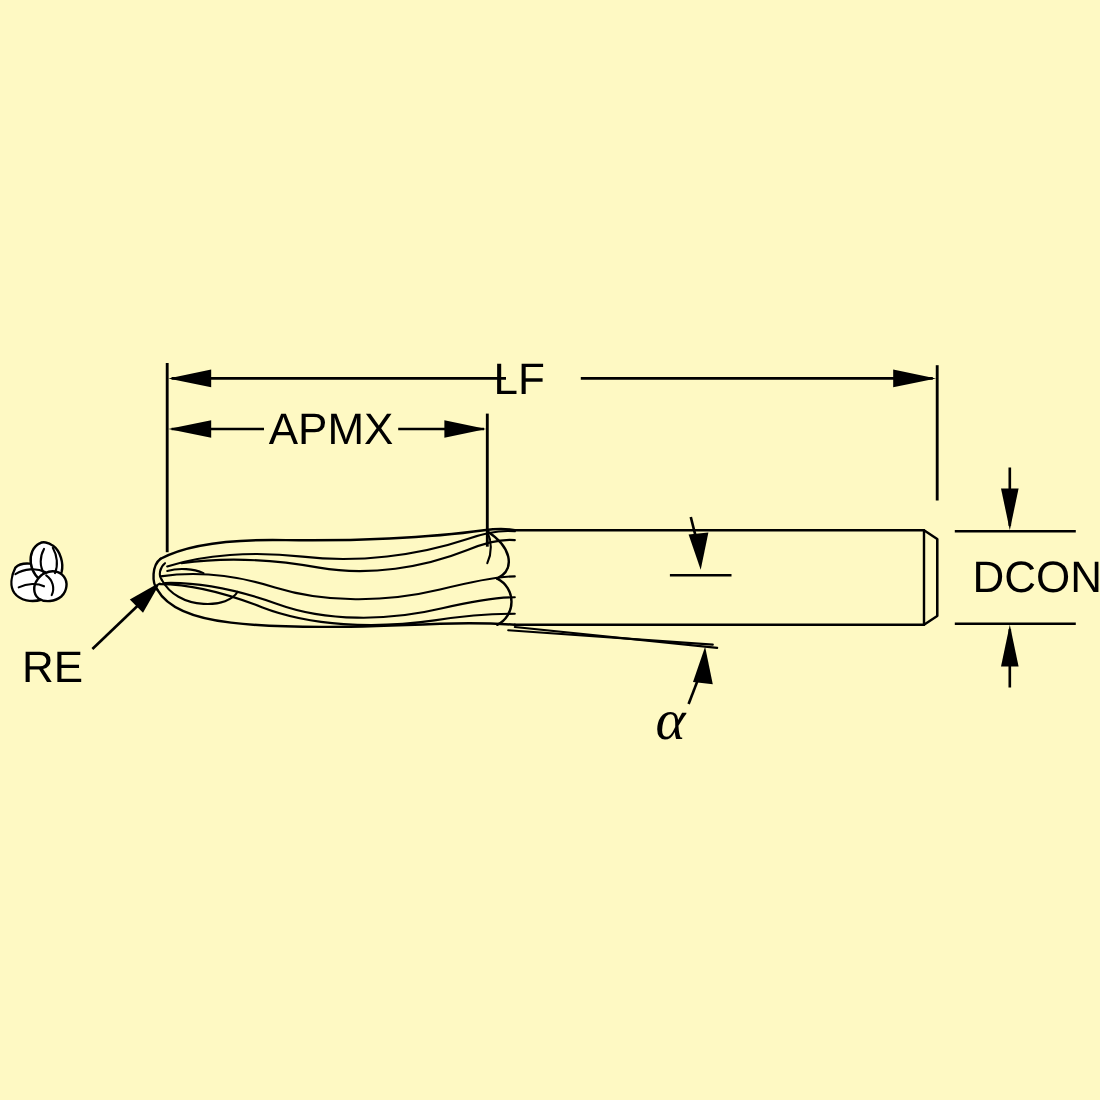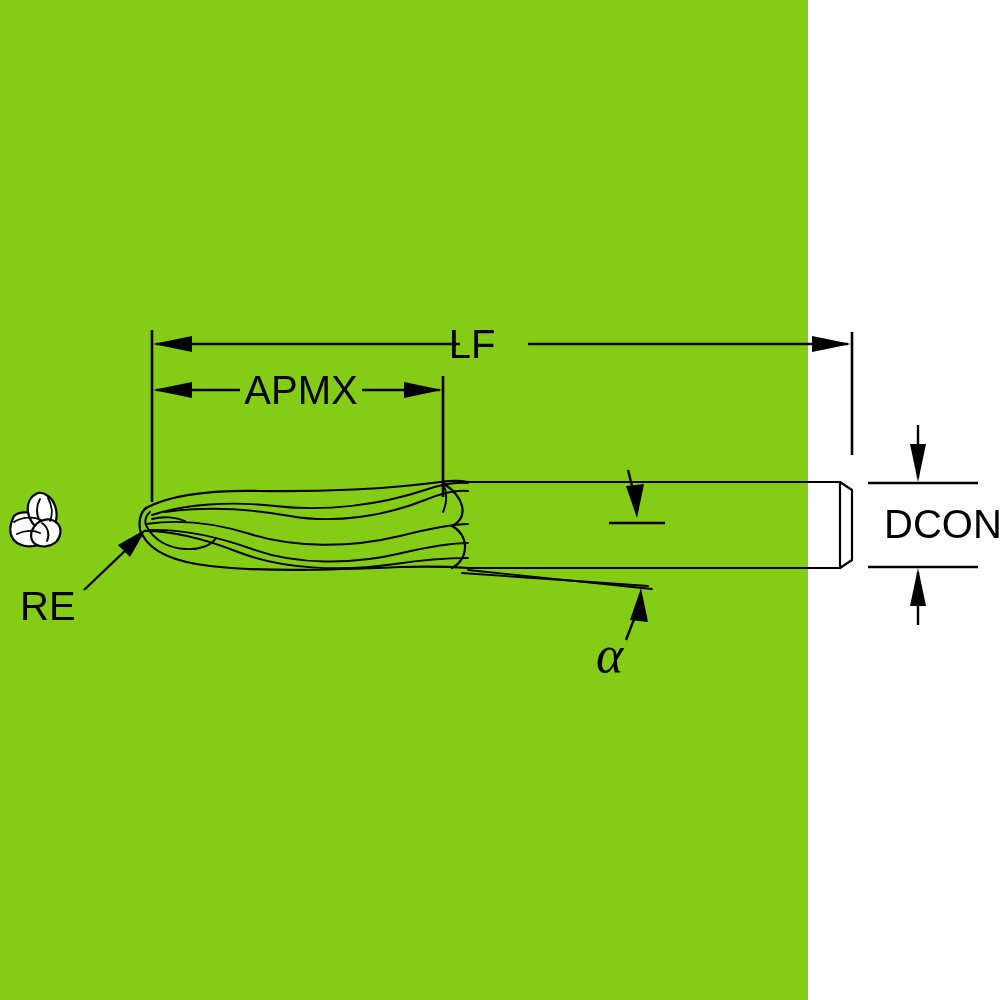--- a/index.html
+++ b/index.html
@@ -9,23 +9,23 @@
     background: #ffffff;
   }
   body {
     width: 1000px;
     height: 1000px;
     font-family: "Liberation Sans", sans-serif;
     overflow: hidden;
   }
   #drawing-root {
     position: relative;
-    width: 808px;
+    width: 1000px;
     height: 1000px;
-    background: #84cc16;
+    background: #fef9c3;
   }
   #drawing-svg {
     position: absolute;
     top: 0;
     left: 0;
     width: 1000px;
     height: 1000px;
     display: block;
   }
   .dim-label {

